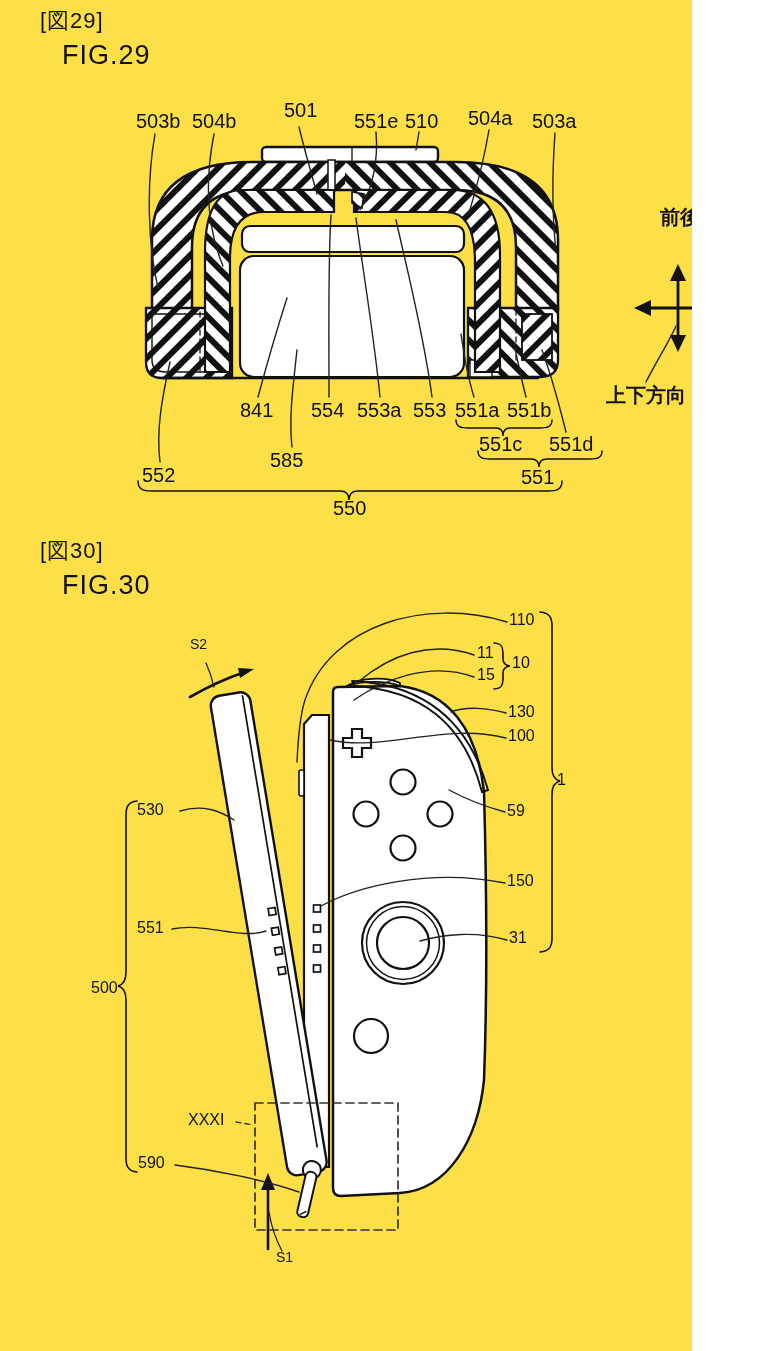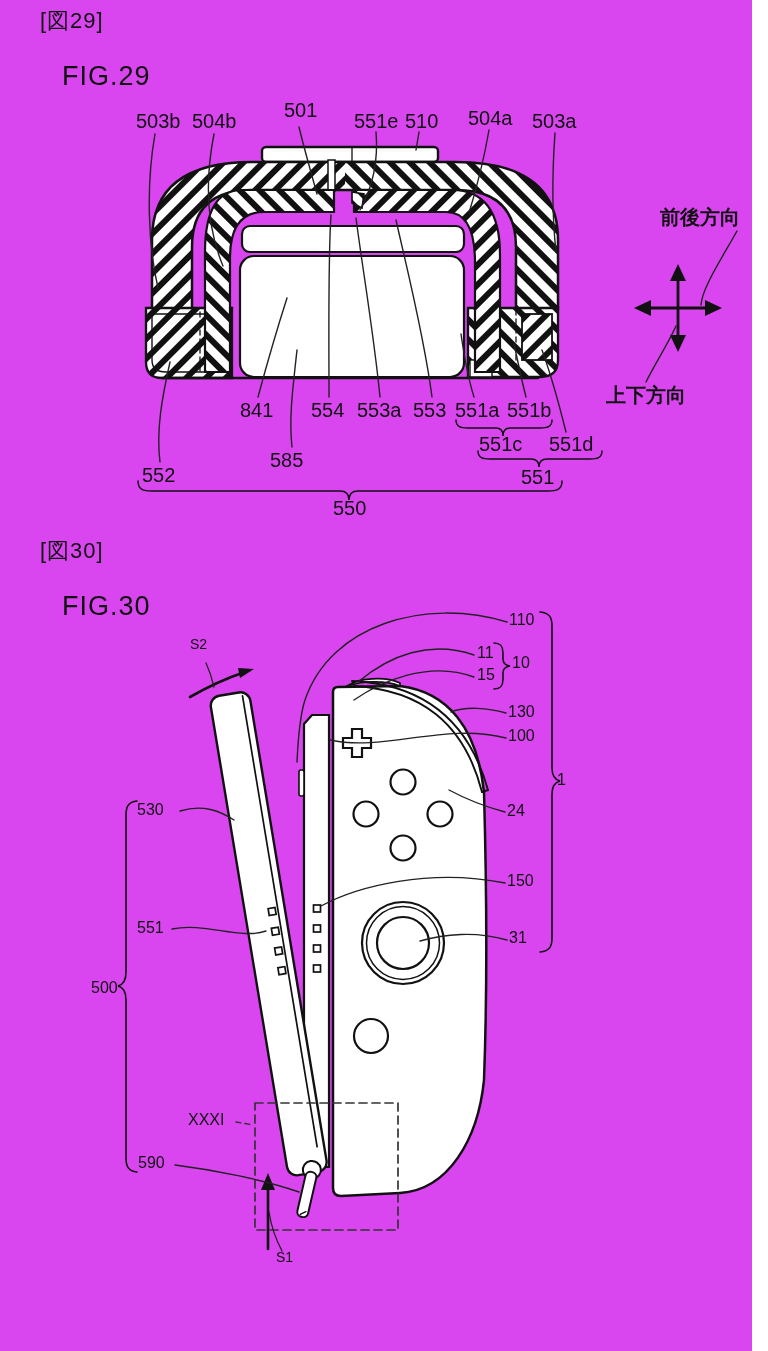--- a/index.html
+++ b/index.html
@@ -1,23 +1,23 @@
 <!DOCTYPE html>
 <html><head>
 <meta charset="utf-8">
 <style>
   html,body{margin:0;padding:0;background:#fff;}
-  #page{position:relative;width:752px;height:1351px;background:#d946ef;overflow:hidden;
+  #page{position:relative;width:692px;height:1351px;background:#fde047;overflow:hidden;
         font-family:"Liberation Sans",sans-serif;color:#111;}
   #art{position:absolute;left:0;top:0;}
   .lbl{position:absolute;font-family:"Liberation Sans",sans-serif;color:#111;
        white-space:nowrap;line-height:1;font-size:16px;}
   .f29{font-size:20px;}
   .hdr{font-size:22px;letter-spacing:1px;}
-  .fig-title{font-size:27px;font-weight:500;letter-spacing:1px;margin-top:21px;}
+  .fig-title{font-size:27px;font-weight:500;letter-spacing:1px;}
   .jp{font-size:20px;font-weight:600;}
   .motion{font-size:14px;}
 </style>
 </head>
 <body>
 
 <div id="page">
 
 <svg id="art" width="768" height="1351" viewBox="0 0 768 1351">
   <defs>
@@ -227,21 +227,21 @@
 <div class="lbl hdr" style="left:40px;top:540px">[図30]</div>
 <div class="lbl fig-title" style="left:62px;top:572px">FIG.30</div>
 
 <div class="lbl motion" style="left:190px;top:637px">S2</div>
 <div class="lbl" style="left:509px;top:612px">110</div>
 <div class="lbl" style="left:477px;top:645px">11</div>
 <div class="lbl" style="left:477px;top:667px">15</div>
 <div class="lbl" style="left:512px;top:655px">10</div>
 <div class="lbl" style="left:508px;top:704px">130</div>
 <div class="lbl" style="left:508px;top:728px">100</div>
-<div class="lbl" style="left:507px;top:803px">24</div>
+<div class="lbl" style="left:507px;top:803px">59</div>
 <div class="lbl" style="left:557px;top:772px">1</div>
 <div class="lbl" style="left:507px;top:873px">150</div>
 <div class="lbl" style="left:509px;top:930px">31</div>
 <div class="lbl" style="left:137px;top:802px">530</div>
 <div class="lbl" style="left:137px;top:920px">551</div>
 <div class="lbl" style="left:91px;top:980px">500</div>
 <div class="lbl" style="left:138px;top:1155px">590</div>
 <div class="lbl" style="left:188px;top:1112px">XXXI</div>
 <div class="lbl motion" style="left:276px;top:1250px">S1</div>
 

